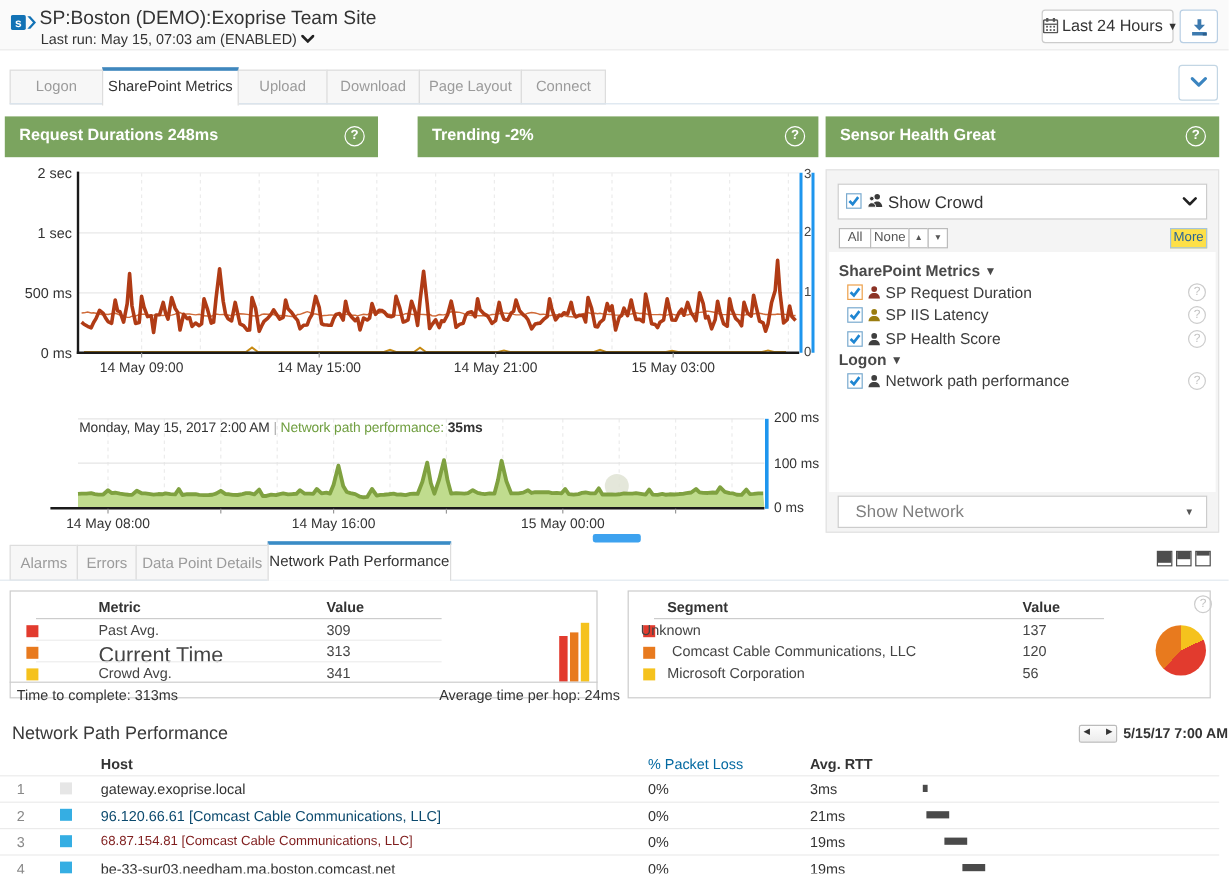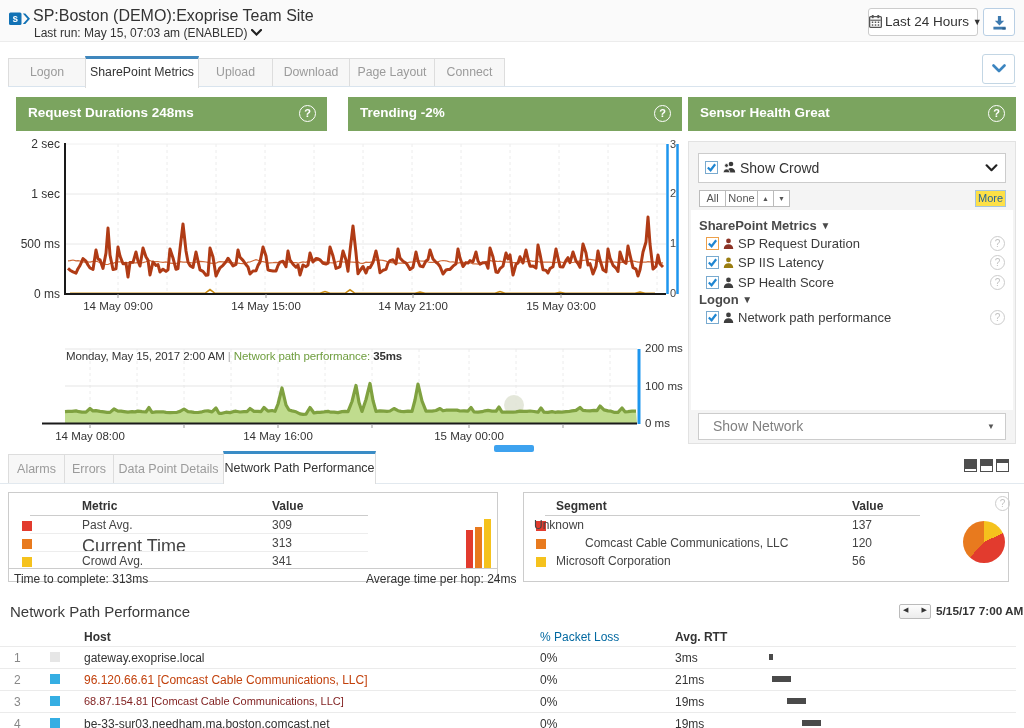--- a/index.html
+++ b/index.html
@@ -61,21 +61,21 @@
 <div class="tab1" style="left:198px;width:75px">Upload</div>
 <div class="tab1" style="left:272px;width:78px">Download</div>
 <div class="tab1" style="left:349px;width:86px">Page Layout</div>
 <div class="tab1" style="left:434px;width:71px">Connect</div>
 <div class="abs" style="left:8px;top:86px;width:1008px;height:1px;background:#d9e4ee;z-index:1"></div>
 <div class="abs" style="left:982px;top:54px;width:33px;height:30px;border:1px solid #c3d6e4;border-radius:3px;background:#fff;z-index:4">
 <svg style="display:block;margin:9px auto 0" width="14" height="9" viewBox="0 0 14 9">
       <path d="M1.5 1.5 L7 7 L12.5 1.5" stroke="#3c85c0" stroke-width="2.6" fill="none" stroke-linecap="round" stroke-linejoin="round"></path>
     </svg>
   </div>
-<div class="ghead" style="left:16px;width:311px">Request Durations 248ms<span class="qw">?</span></div>
+<div class="ghead" style="left:4px;width:311px">Request Durations 248ms<span class="qw">?</span></div>
 <div class="ghead" style="left:348px;width:334px">Trending -2%<span class="qw">?</span></div>
 <div class="ghead" style="left:688px;width:328px">Sensor Health Great<span class="qw">?</span></div>
 
 <svg class="abs" style="left:0;top:0" width="686" height="320" viewBox="0 0 686 320">
   <line x1="118" y1="144" x2="118" y2="294" stroke="#ececec" stroke-width="1" stroke-dasharray="3,3"></line>
     <line x1="167" y1="144" x2="167" y2="294" stroke="#ececec" stroke-width="1" stroke-dasharray="3,3"></line>
     <line x1="216" y1="144" x2="216" y2="294" stroke="#ececec" stroke-width="1" stroke-dasharray="3,3"></line>
     <line x1="265" y1="144" x2="265" y2="294" stroke="#ececec" stroke-width="1" stroke-dasharray="3,3"></line>
     <line x1="314" y1="144" x2="314" y2="294" stroke="#ececec" stroke-width="1" stroke-dasharray="3,3"></line>
     <line x1="363" y1="144" x2="363" y2="294" stroke="#ececec" stroke-width="1" stroke-dasharray="3,3"></line>
@@ -282,21 +282,21 @@
 
 <div class="abs" style="left:523px;top:492px;width:486px;height:90px;border:1px solid #ccc;background:#fff"></div>
 <div class="abs" style="left:556px;top:499px;font-size:12px;font-weight:bold;color:#333">Segment</div>
 <div class="abs" style="left:852px;top:499px;font-size:12px;font-weight:bold;color:#333">Value</div>
 <div class="abs" style="left:545px;top:515px;width:375px;height:1px;background:#ccc"></div>
 
 <div class="abs" style="left:536px;top:521px;width:10px;height:10px;background:#e23b2e"></div>
 <div class="abs" style="left:534px;top:518px;font-size:12px;color:#444">Unknown</div>
 <div class="abs" style="left:852px;top:518px;font-size:12px;color:#444">137</div>
 <div class="abs" style="left:536px;top:539px;width:10px;height:10px;background:#e87a1e"></div>
-<div class="abs" style="left:585px;top:536px;font-size:12px;color:#444">Comcast Cable Communications, LLC</div>
+<div class="abs" style="left:560px;top:536px;font-size:12px;color:#444">Comcast Cable Communications, LLC</div>
 <div class="abs" style="left:852px;top:536px;font-size:12px;color:#444">120</div>
 <div class="abs" style="left:536px;top:557px;width:10px;height:10px;background:#f5c21d"></div>
 <div class="abs" style="left:556px;top:554px;font-size:12px;color:#444">Microsoft Corporation</div>
 <div class="abs" style="left:852px;top:554px;font-size:12px;color:#444">56</div>
 
 <div class="abs" style="left:963px;top:521px;width:42px;height:42px;border-radius:50%;background:conic-gradient(#f5c21d 0 64.8deg, #e23b2e 64.8deg 222.4deg, #e87a1e 222.4deg 360deg)"></div>
 
 <span class="qg abs" style="left:995px;top:496px">?</span>
 
 <div class="abs" style="left:10px;top:603px;font-size:15px;color:#3a3a3a">Network Path Performance</div>
@@ -312,21 +312,21 @@
 <div class="abs" style="left:0px;top:646px;width:1016px;height:1px;background:#ebebeb"></div>
 <div class="abs" style="left:14px;top:651px;font-size:12px;color:#888">1</div>
 <div class="abs" style="left:50px;top:652px;width:10px;height:10px;background:#e6e6e6"></div>
 <div class="abs" style="left:84px;top:651px;font-size:12px;color:#333">gateway.exoprise.local</div>
 <div class="abs" style="left:540px;top:651px;font-size:12px;color:#333">0%</div>
 <div class="abs" style="left:675px;top:651px;font-size:12px;color:#333">3ms</div>
 <div class="abs" style="left:769px;top:654px;width:4px;height:6px;background:#4a4a4a"></div>
 <div class="abs" style="left:0px;top:668px;width:1016px;height:1px;background:#ebebeb"></div>
 <div class="abs" style="left:14px;top:673px;font-size:12px;color:#888">2</div>
 <div class="abs" style="left:50px;top:674px;width:10px;height:10px;background:#35aee3"></div>
-<div class="abs" style="left:84px;top:673px;font-size:12px;color:#c2410c">96.120.66.61 [Comcast Cable Communications, LLC]</div>
+<div class="abs" style="left:84px;top:673px;font-size:12px;color:#0c4a6e">96.120.66.61 [Comcast Cable Communications, LLC]</div>
 <div class="abs" style="left:540px;top:673px;font-size:12px;color:#333">0%</div>
 <div class="abs" style="left:675px;top:673px;font-size:12px;color:#333">21ms</div>
 <div class="abs" style="left:772px;top:676px;width:19px;height:6px;background:#4a4a4a"></div>
 <div class="abs" style="left:0px;top:690px;width:1016px;height:1px;background:#ebebeb"></div>
 <div class="abs" style="left:14px;top:695px;font-size:12px;color:#888">3</div>
 <div class="abs" style="left:50px;top:696px;width:10px;height:10px;background:#35aee3"></div>
 <div class="abs" style="left:84px;top:695px;font-size:11px;color:#7f1d1d">68.87.154.81 [Comcast Cable Communications, LLC]</div>
 <div class="abs" style="left:540px;top:695px;font-size:12px;color:#333">0%</div>
 <div class="abs" style="left:675px;top:695px;font-size:12px;color:#333">19ms</div>
 <div class="abs" style="left:787px;top:698px;width:19px;height:6px;background:#4a4a4a"></div>

